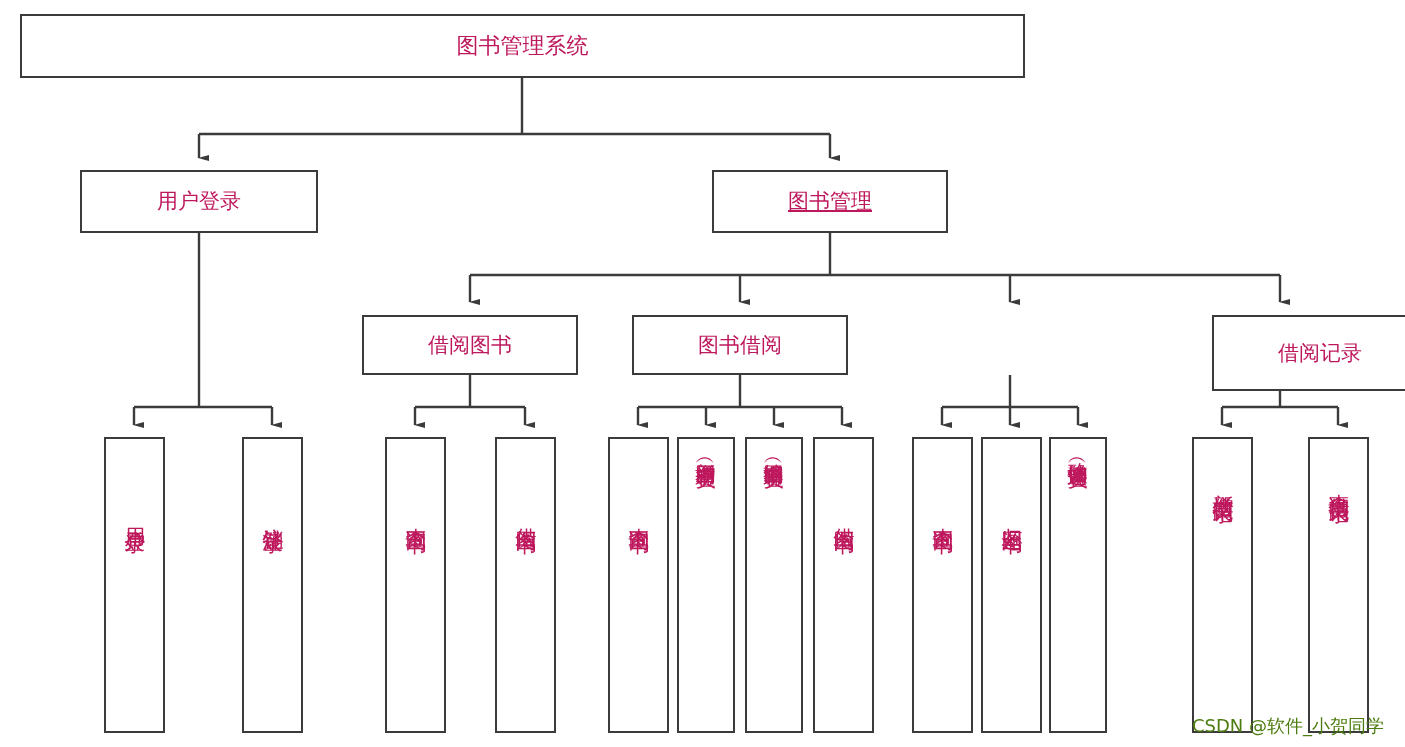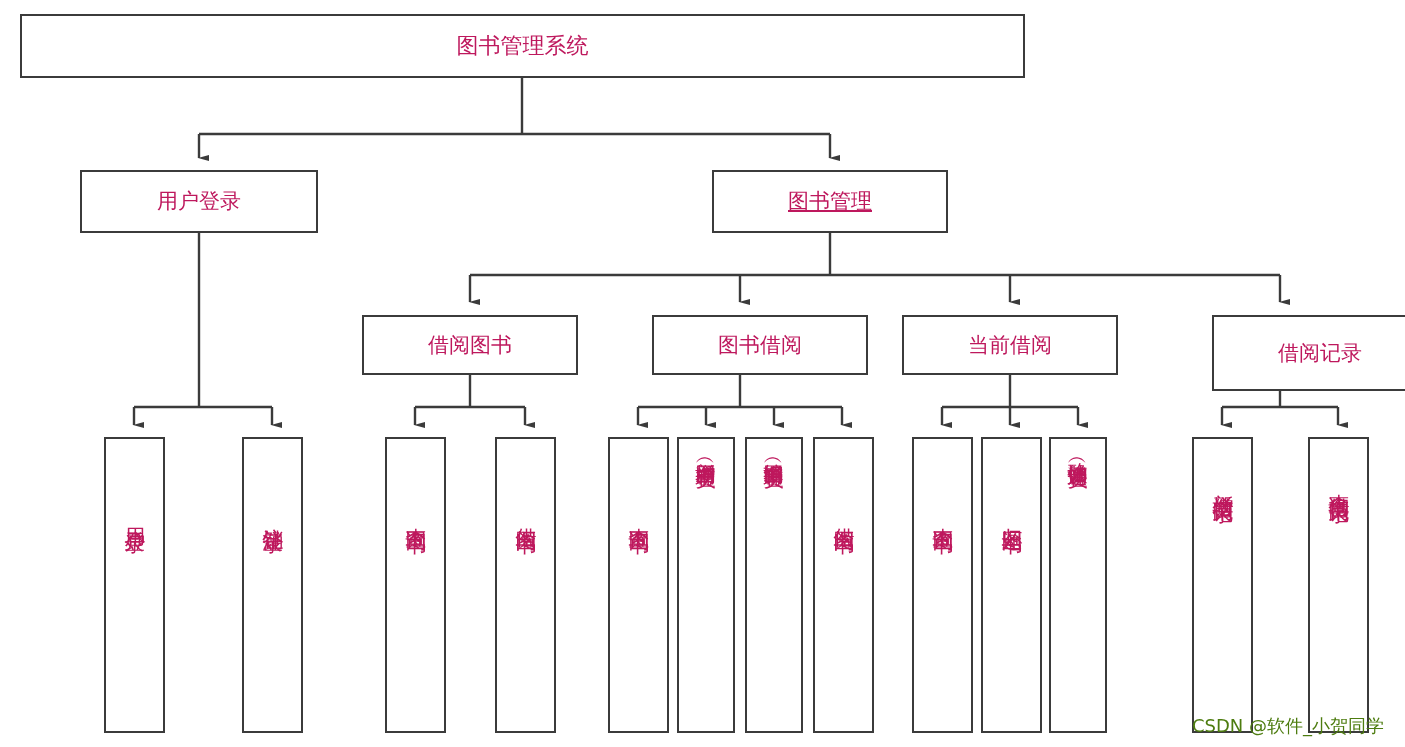--- a/index.html
+++ b/index.html
@@ -121,25 +121,22 @@
   <div class="node h-node" style="left:80px;top:170px;width:238px;height:63px;">
     <span class="lbl">用户登录</span>
   </div>
   <div class="node h-node" style="left:712px;top:170px;width:236px;height:63px;text-decoration:underline;">
     <span class="lbl">图书管理</span>
   </div>
 
   <div class="node h-node" style="left:362px;top:315px;width:216px;height:60px;">
     <span class="lbl">借阅图书</span>
   </div>
-  <div class="node h-node" style="left:632px;top:315px;width:216px;height:60px;margin-left:20px;">
+  <div class="node h-node" style="left:632px;top:315px;width:216px;height:60px;">
     <span class="lbl">图书借阅</span>
-  </div>
-  <div class="node h-node" style="left:902px;top:315px;width:216px;height:60px;">
-    <span class="lbl">当前借阅</span>
   </div>
   <div class="node h-node" style="left:1172px;top:315px;width:216px;height:76px;margin-left:40px;">
     <span class="lbl">借阅记录</span>
   </div>
 
   <div class="node v-node" style="left:104px;top:437px;width:61px;height:296px;padding-top:72px;">
     <span class="lbl">用户登录</span>
   </div>
   <div class="node v-node" style="left:242px;top:437px;width:61px;height:296px;padding-top:72px;">
     <span class="lbl">注销登录</span>

